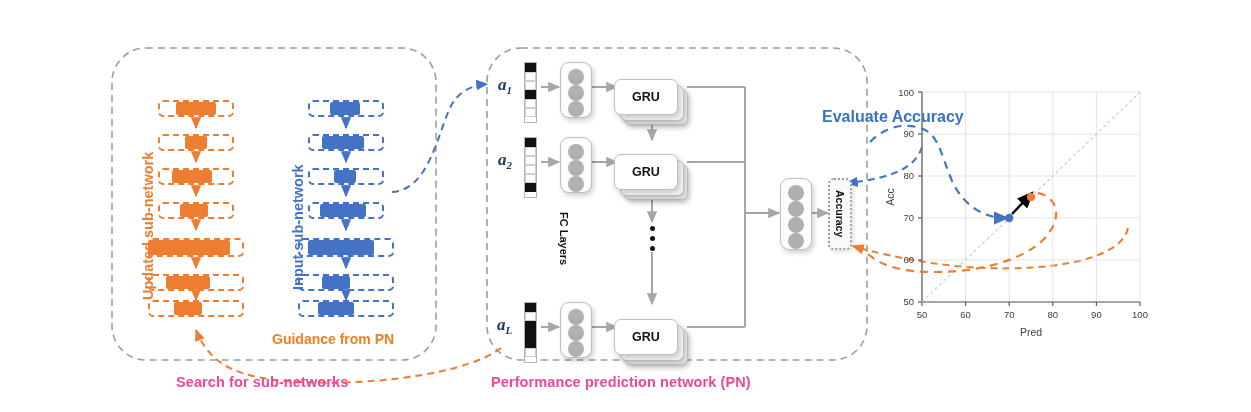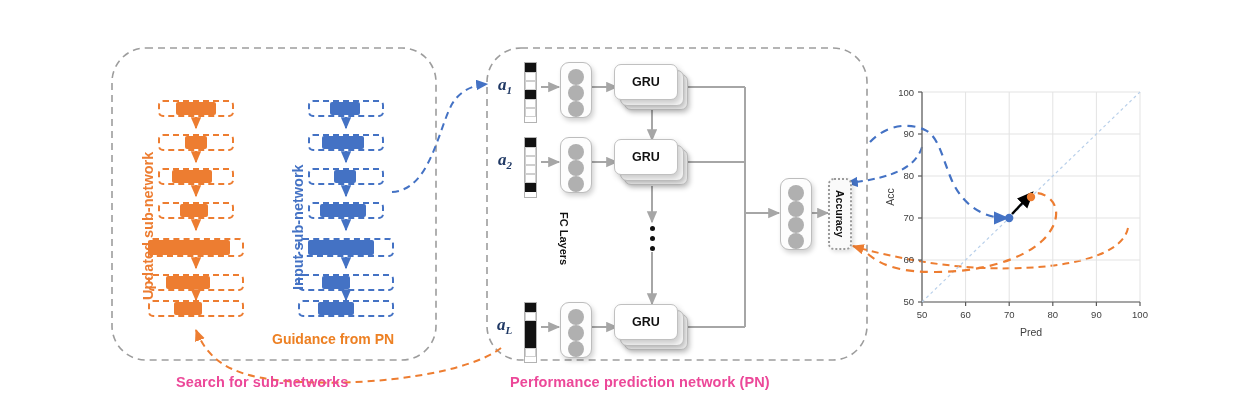--- a/index.html
+++ b/index.html
@@ -38,21 +38,21 @@
   .codecell.on{background:#111111;border-color:#111111;}
 
   
   .fcpill{
     position:absolute;box-sizing:border-box;border:1.6px solid #bdbdbd;border-radius:9px;
     background:#fdfdfd;box-shadow:2px 3px 5px rgba(0,0,0,.18);
   }
   .fcdot{position:absolute;border-radius:50%;background:#b0b0b0;}
 
   
-  .gru-wrap{position:absolute;}
+  .gru-wrap{position:absolute;margin-top:15px;}
   .gru-shadow{
     position:absolute;box-sizing:border-box;border:1.4px solid #c4c4c4;border-radius:7px;
     background:#f7f7f7;box-shadow:2px 3px 5px rgba(0,0,0,.22);
   }
   .gru-card{
     position:absolute;box-sizing:border-box;border:1.6px solid #c0c0c0;border-radius:7px;
     background:#ffffff;box-shadow:2px 3px 6px rgba(0,0,0,.20);
     display:flex;align-items:center;justify-content:center;
   }
   .gru-card span{font-weight:bold;font-size:12.5px;color:#111;font-family:"Liberation Sans",sans-serif;}
@@ -323,20 +323,21 @@
     <div class="fcdot" style="left:7px;top:6px;width:16px;height:16px;"></div>
     <div class="fcdot" style="left:7px;top:22px;width:16px;height:16px;"></div>
     <div class="fcdot" style="left:7px;top:38px;width:16px;height:16px;"></div>
     <div class="fcdot" style="left:7px;top:54px;width:16px;height:16px;"></div>
   </div>
 
   <div class="accbox" style="left:828px;top:178px;width:24px;height:72px;">
     <div class="acctext" style="left:16px;top:10px;">Accuracy</div>
   </div>
 
+  <div class="evaltext" style="left:822px;top:108px;">Evaluate Accuracy</div>
 
   <svg id="chart" style="left:880px;top:80px;width:280px;height:280px;" viewBox="0 0 280 280">
 
     <g stroke="#e3e3e3" stroke-width="1">
       <line x1="42" y1="222" x2="42" y2="12"></line>
       <line x1="85.6" y1="222" x2="85.6" y2="12"></line>
       <line x1="129.2" y1="222" x2="129.2" y2="12"></line>
       <line x1="172.8" y1="222" x2="172.8" y2="12"></line>
       <line x1="216.4" y1="222" x2="216.4" y2="12"></line>
       <line x1="260" y1="222" x2="260" y2="12"></line>
@@ -402,15 +403,15 @@
 
     <path d="M-12,174 C4,188 26,192 56,192 C96,192 140,182 163,160 C180,143 180,124 166,116 C158,111 152,113 150,117" fill="none" stroke="#ED7D31" stroke-width="2.2" stroke-dasharray="8 6"></path>
 
     <line x1="132" y1="134" x2="152" y2="113" stroke="#000000" stroke-width="2.4" marker-end="url(#blackhead2)"></line>
 
     <circle cx="129.2" cy="138" r="4.2" fill="#4472C4"></circle>
     <circle cx="151" cy="117" r="4.2" fill="#ED7D31"></circle>
   </svg>
 
   <div class="caption" style="left:176px;top:374px;">Search for sub-networks</div>
-  <div class="caption" style="left:510px;top:374px;">Performance prediction network (PN)</div>
+  <div class="caption" style="left:491px;top:374px;">Performance prediction network (PN)</div>
 
 </div>
 
 </body></html>

